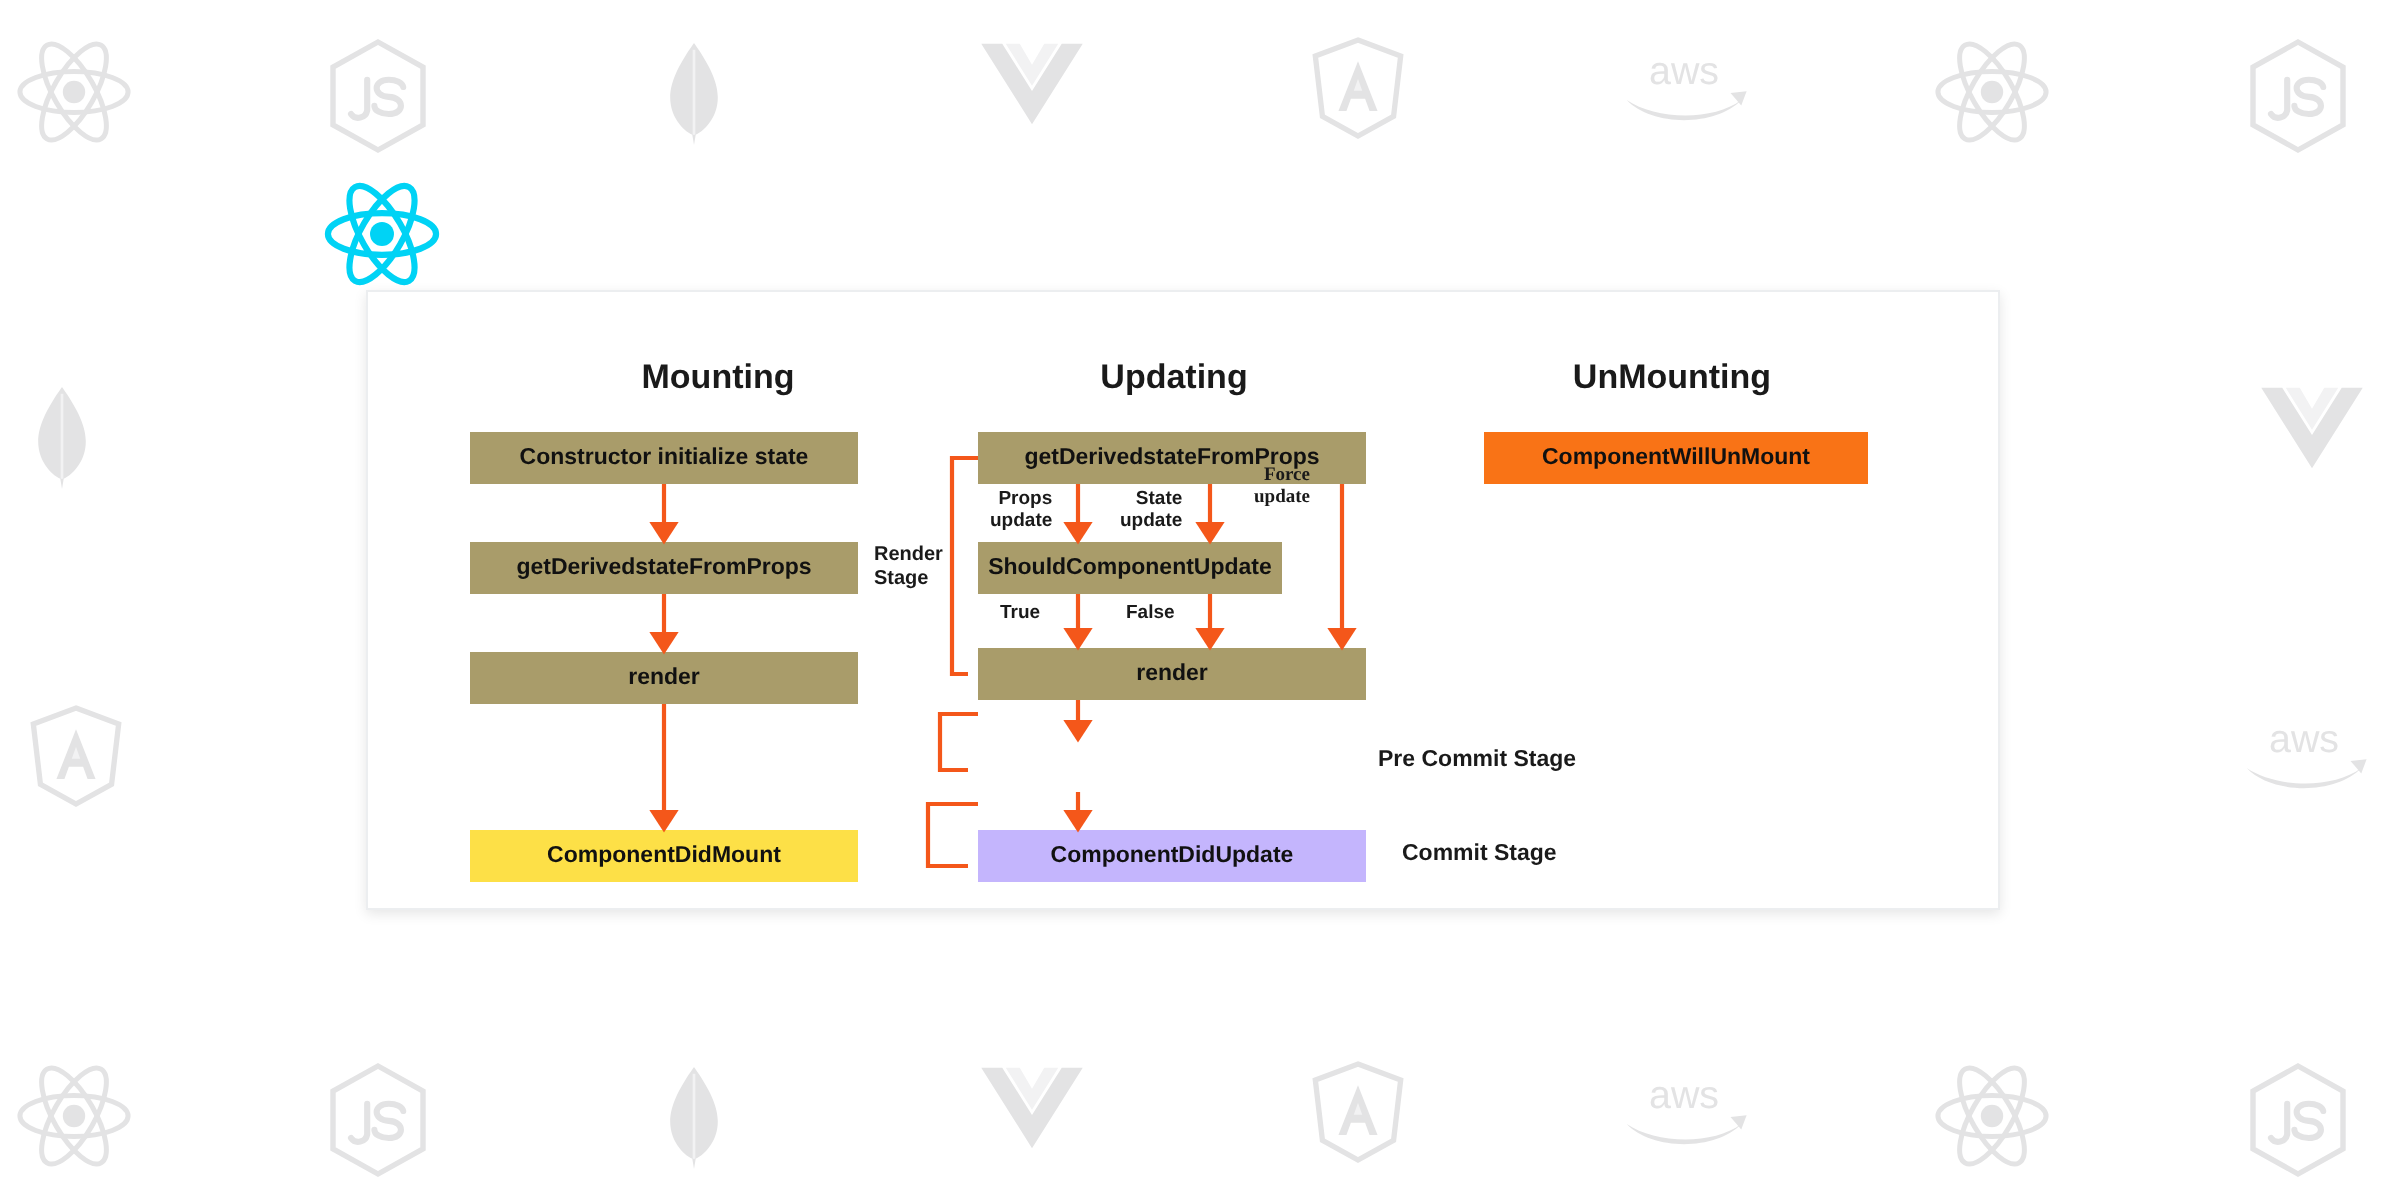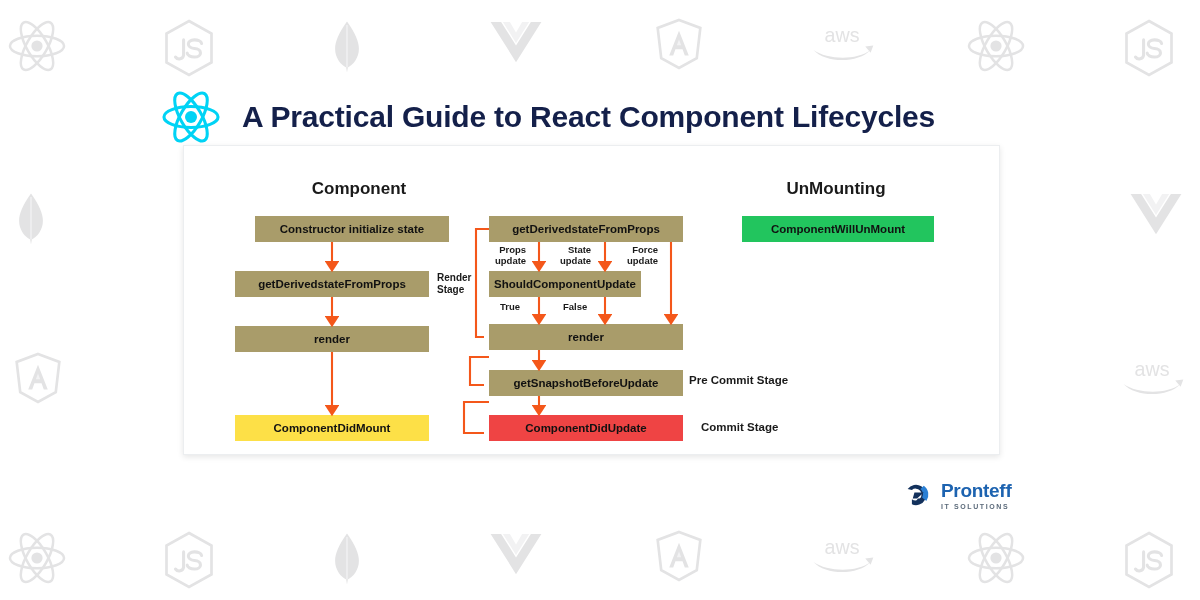--- a/index.html
+++ b/index.html
@@ -282,47 +282,46 @@
     <div id="react-logo-head">
       <svg viewBox="0 0 64 58" width="62" height="56">
         <g fill="none" stroke="#00d3f5" stroke-width="3.2">
           <ellipse cx="32" cy="29" rx="28" ry="10.8"></ellipse>
           <ellipse cx="32" cy="29" rx="28" ry="10.8" transform="rotate(60 32 29)"></ellipse>
           <ellipse cx="32" cy="29" rx="28" ry="10.8" transform="rotate(120 32 29)"></ellipse>
         </g>
         <circle cx="32" cy="29" r="6.2" fill="#00d3f5"></circle>
       </svg>
     </div>
-    <div id="page-title" style="color: rgb(20, 32, 74);">A Practical Guide to React Component Lifecycles</div>
   </div>
 
   <div id="card">
     <div id="diagram">
 
-      <div class="col-title" style="left:60px; top:33px; width:230px;">Component</div>
+      <div class="col-title" style="left:60px; top:33px; width:230px;">Mounting</div>
+      <div class="col-title" style="left:288px; top:33px; width:230px;">Updating</div>
       <div class="col-title" style="left:537px; top:33px; width:230px;">UnMounting</div>
 
-      <div class="node" style="left: 51px; top: 70px; width: 194px; height: 26px; background: rgb(169, 156, 106); margin-left: 20px;">Constructor initialize state</div>
+      <div class="node" style="left: 51px; top: 70px; width: 194px; height: 26px; background: rgb(169, 156, 106);">Constructor initialize state</div>
       <div class="node" style="left: 51px; top: 125px; width: 194px; height: 26px; background: rgb(169, 156, 106);">getDerivedstateFromProps</div>
       <div class="node" style="left: 51px; top: 180px; width: 194px; height: 26px; background: rgb(169, 156, 106);">render</div>
       <div class="node" style="left: 51px; top: 269px; width: 194px; height: 26px; background: #fde047;">ComponentDidMount</div>
 
       <div class="node" style="left: 305px; top: 70px; width: 194px; height: 26px; background: rgb(169, 156, 106);">getDerivedstateFromProps</div>
       <div class="node" style="left: 305px; top: 125px; width: 152px; height: 26px; background: rgb(169, 156, 106);">ShouldComponentUpdate</div>
       <div class="node" style="left: 305px; top: 178px; width: 194px; height: 26px; background: rgb(169, 156, 106);">render</div>
-      <div class="node" style="left: 305px; top: 224px; width: 194px; height: 26px; background: rgb(169, 156, 106);">getSnapshotBeforeUpdate</div>
-      <div class="node" style="left: 305px; top: 269px; width: 194px; height: 26px; background: #ef4444;">ComponentDidUpdate</div>
-
-      <div class="node" style="left: 558px; top: 70px; width: 192px; height: 26px; background: #22c55e;">ComponentWillUnMount</div>
+      <div class="node" style="left: 305px; top: 269px; width: 194px; height: 26px; background: #c4b5fd;">ComponentDidUpdate</div>
+
+      <div class="node" style="left: 558px; top: 70px; width: 192px; height: 26px; background: #f97316;">ComponentWillUnMount</div>
 
       <div class="edge-label" style="left:311px; top:99px;">Props
 update</div>
       <div class="edge-label" style="left:376px; top:99px;">State
 update</div>
-      <div class="edge-label" style="left:443px; top:99px;">Force
+      <div class="edge-label" style="left:443px; top:87px;font-family:Liberation Serif, serif;">Force
 update</div>
 
       <div class="edge-label" style="left:316px; top:156px;">True</div>
       <div class="edge-label" style="left:379px; top:156px;">False</div>
 
       <div class="stage-label" style="left:253px; top:126px;">Render
 Stage</div>
 
       <div class="side-label" style="left:505px; top:228px;">Pre Commit Stage</div>
       <div class="side-label" style="left:517px; top:275px;">Commit Stage</div>
@@ -355,27 +354,14 @@
 
           <path d="M305,211 L286,211 L286,239 L300,239"></path>
 
           <path d="M305,256 L280,256 L280,287 L300,287"></path>
         </g>
       </svg>
 
     </div>
   </div>
 
-  <div id="brand">
-    <div id="brand-mark">
-      <svg viewBox="0 0 40 40" width="34" height="34">
-        <path d="M9 13 A12 12 0 1 1 14 31 L14 25 A7 7 0 1 0 14 14 Z" fill="#13315c"></path>
-        <path d="M28 9 A13 13 0 0 1 31 27 L26 23 A7.5 7.5 0 0 0 24 13 Z" fill="#2a7fd4"></path>
-        <path d="M17 17 L28 17 L20 24 L27 24 L16 32 L21 24 L15 24 Z" fill="#13315c"></path>
-      </svg>
-    </div>
-    <div id="brand-text">
-      <div id="brand-name">Pronteff</div>
-      <div id="brand-tag">IT SOLUTIONS</div>
-    </div>
-  </div>
 
 </div>
 
 </body></html>

